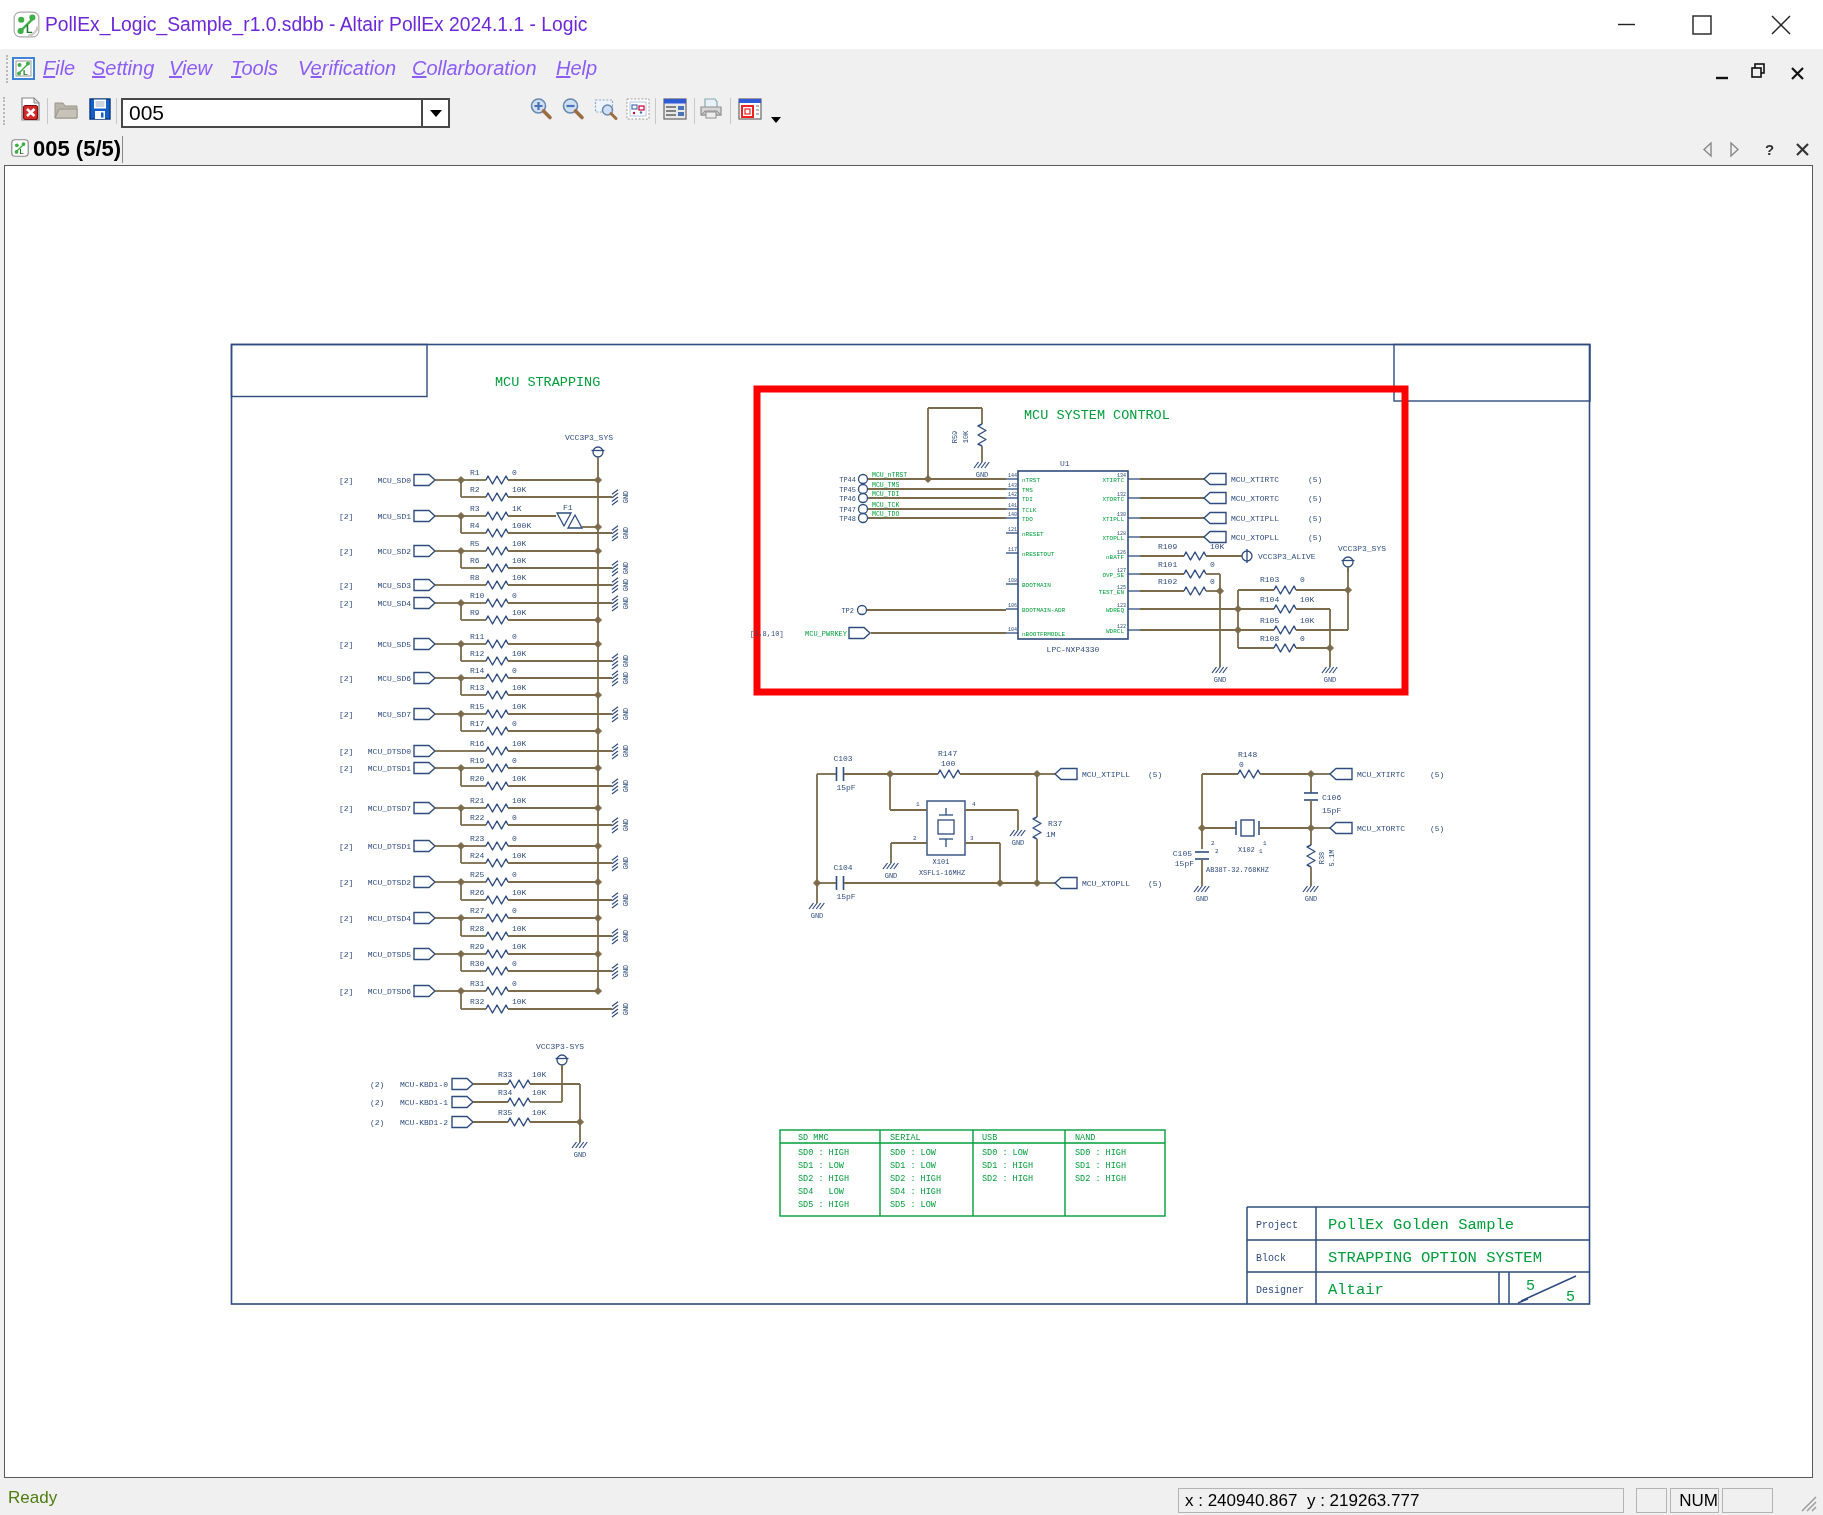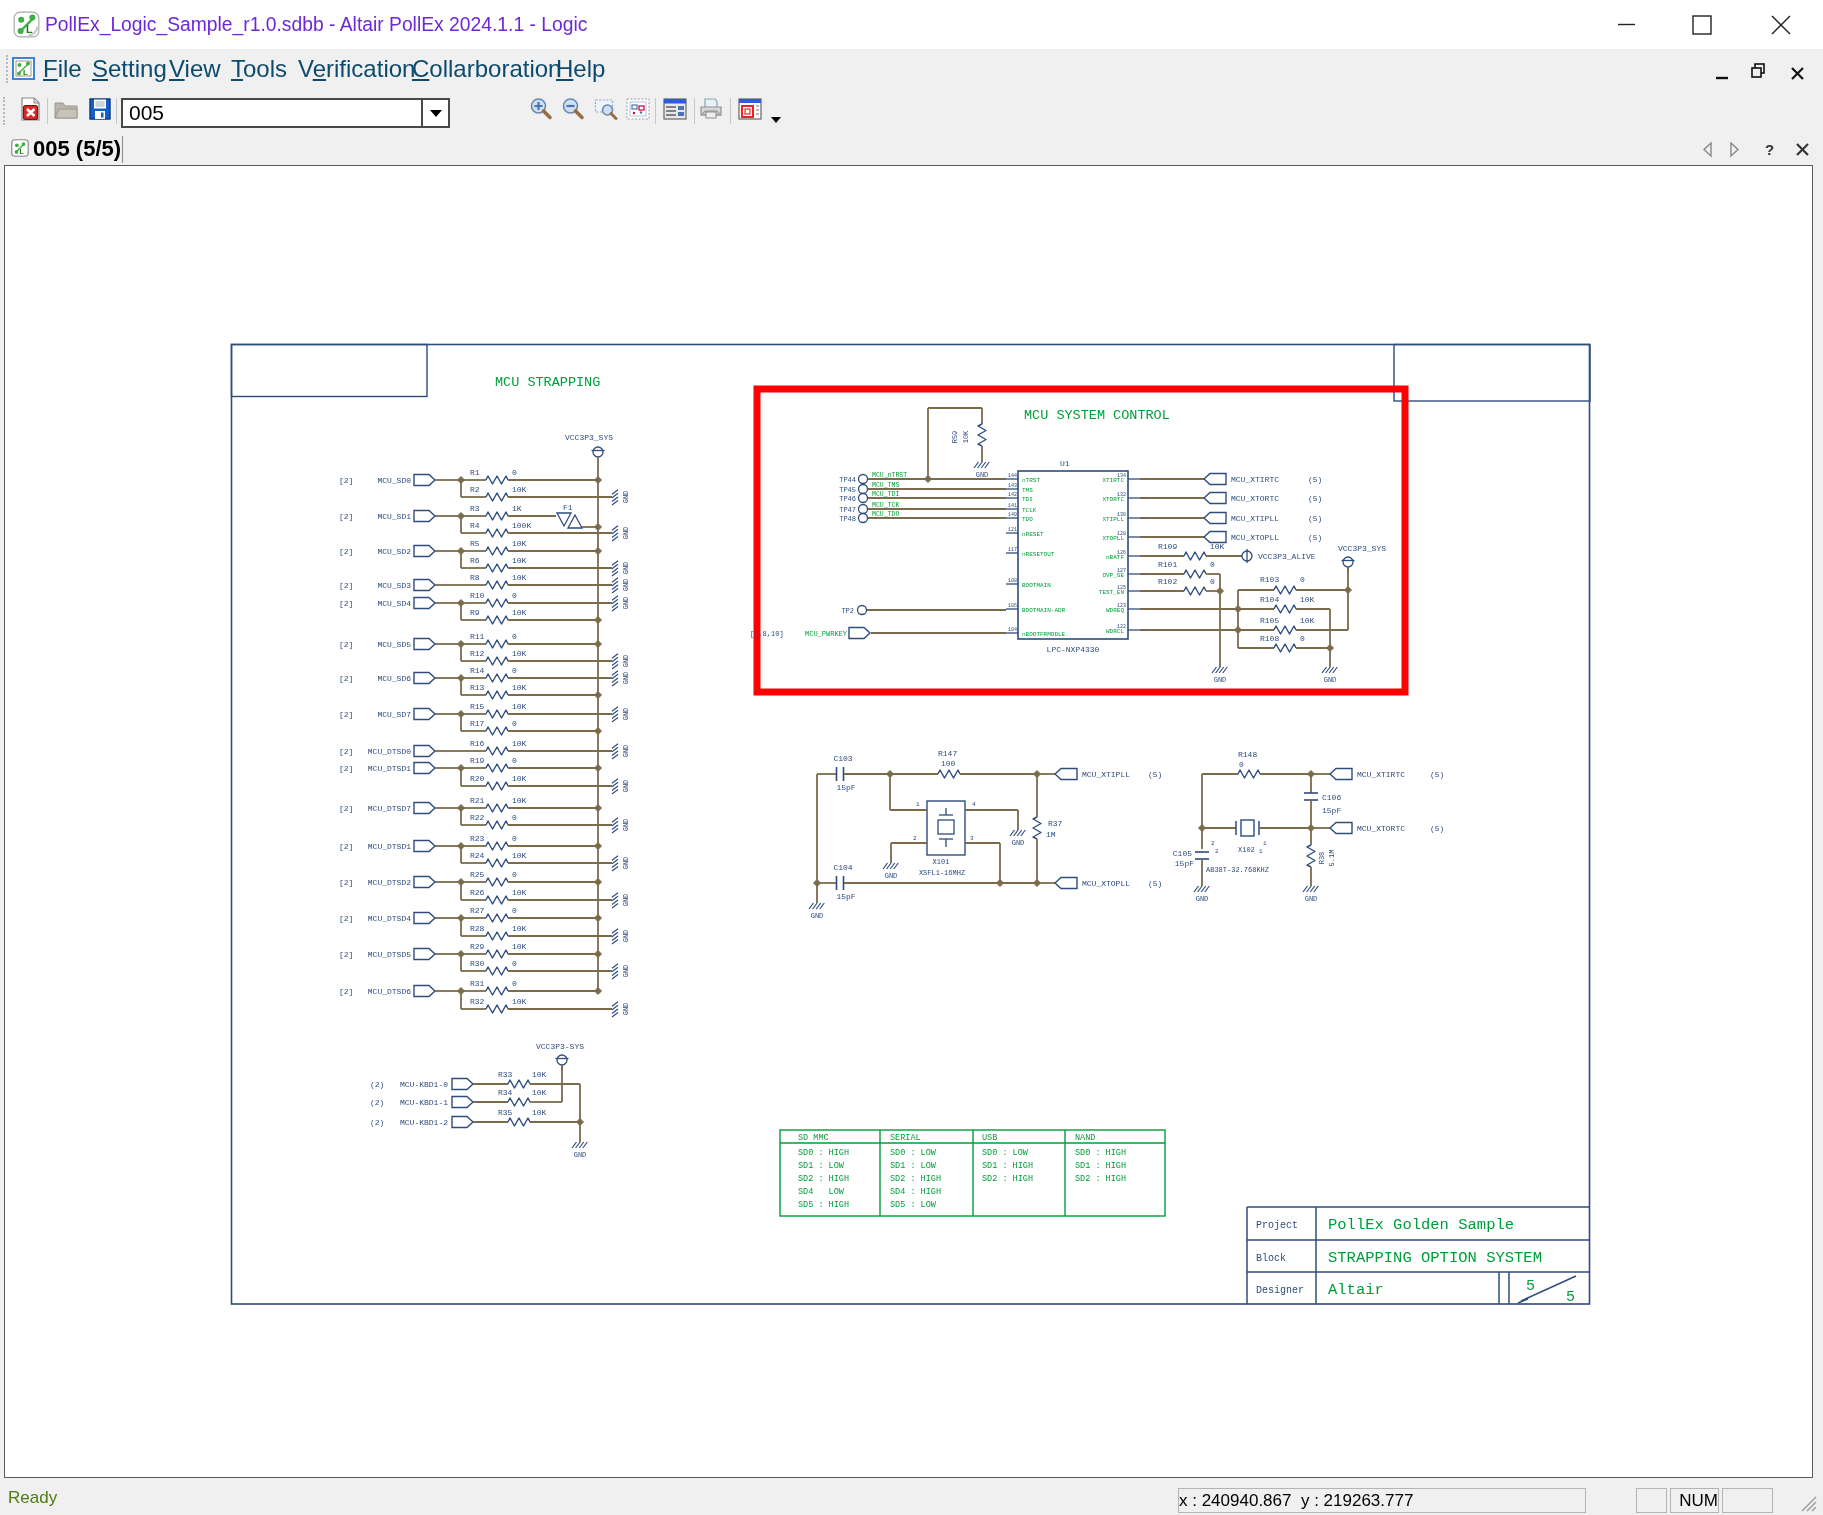--- a/index.html
+++ b/index.html
@@ -1,19 +1,19 @@
 <!DOCTYPE html>
 <html><head><meta charset="utf-8">
 <style>
 * { margin:0; padding:0; box-sizing:border-box; }
 html,body { width:1823px; height:1515px; background:#f0f0f0; font-family:"Liberation Sans", sans-serif; overflow:hidden; }
 .titlebar { position:absolute; left:0; top:0; width:1823px; height:49px; background:#ffffff; }
 .title-text { position:absolute; left:45px; top:0; height:49px; line-height:49px; font-size:19.3px; color:#6d28d9; }
 .menubar { position:absolute; left:0; top:49px; width:1823px; height:39px; background:#f0f0f0; }
-.menu-item { position:absolute; top:0; height:39px; line-height:39px; font-size:24px; color:#0c4a6e; }
+.menu-item { position:absolute; top:0; height:39px; line-height:39px; font-size:20px; color:#8b5cf6;font-style:italic; }
 .toolbar { position:absolute; left:0; top:88px; width:1823px; height:45px; background:#f0f0f0; }
 .tabrow { position:absolute; left:0; top:133px; width:1823px; height:33px; background:#f0f0f0; }
 .canvas { position:absolute; left:4px; top:165px; width:1809px; height:1313px; background:#ffffff; border:1px solid #5a5a5a; }
 .statusbar { position:absolute; left:0; top:1480px; width:1823px; height:35px; background:#f0f0f0; }
 .sb-box { position:absolute; top:8px; height:25px; border:1px solid #b4b4b4; font-size:17px; color:#000; line-height:23px; }
 .grip { position:absolute; width:3px; border-left:2px dotted #b8b8b8; }
 .vsep { position:absolute; width:1px; background:#c8c8c8; }
 </style></head><body>
 
 <div class="titlebar">
@@ -899,21 +899,21 @@
 <line x1="572.0" y1="1148" x2="576.5" y2="1142" stroke="#2e4c7e" stroke-width="1.2"></line>
 <line x1="575.6" y1="1148" x2="580.1" y2="1142" stroke="#2e4c7e" stroke-width="1.2"></line>
 <line x1="579.2" y1="1148" x2="583.7" y2="1142" stroke="#2e4c7e" stroke-width="1.2"></line>
 <line x1="582.8" y1="1148" x2="587.3" y2="1142" stroke="#2e4c7e" stroke-width="1.2"></line>
 <text x="580" y="1157" font-family="Liberation Mono, monospace" font-size="7" fill="#2e4c7e" text-anchor="middle" font-weight="normal">GND</text>
   </svg>
 </div>
 
 <div class="statusbar">
   <div style="position:absolute;left:8px;top:8px;font-size:17px;color:#4d7c0f">Ready</div>
-  <div class="sb-box" style="left:1178px;width:408px;padding-left:0">x : 240940.867&nbsp;&nbsp;y : 219263.777</div>
+  <div class="sb-box" style="left:1178px;width:446px;padding-left:6px">x : 240940.867&nbsp;&nbsp;y : 219263.777</div>
   <div class="sb-box" style="left:1636px;width:31px"></div>
   <div class="sb-box" style="left:1670px;width:49px;text-align:right">NUM</div>
   <div class="sb-box" style="left:1722px;width:51px"></div>
   <svg style="position:absolute;left:1800px;top:15px" width="18" height="18">
     <line x1="16" y1="2" x2="2" y2="16" stroke="#9a9a9a" stroke-width="1.5"></line>
     <line x1="16" y1="7" x2="7" y2="16" stroke="#9a9a9a" stroke-width="1.5"></line>
     <line x1="16" y1="12" x2="12" y2="16" stroke="#9a9a9a" stroke-width="1.5"></line>
   </svg>
 </div>
 

